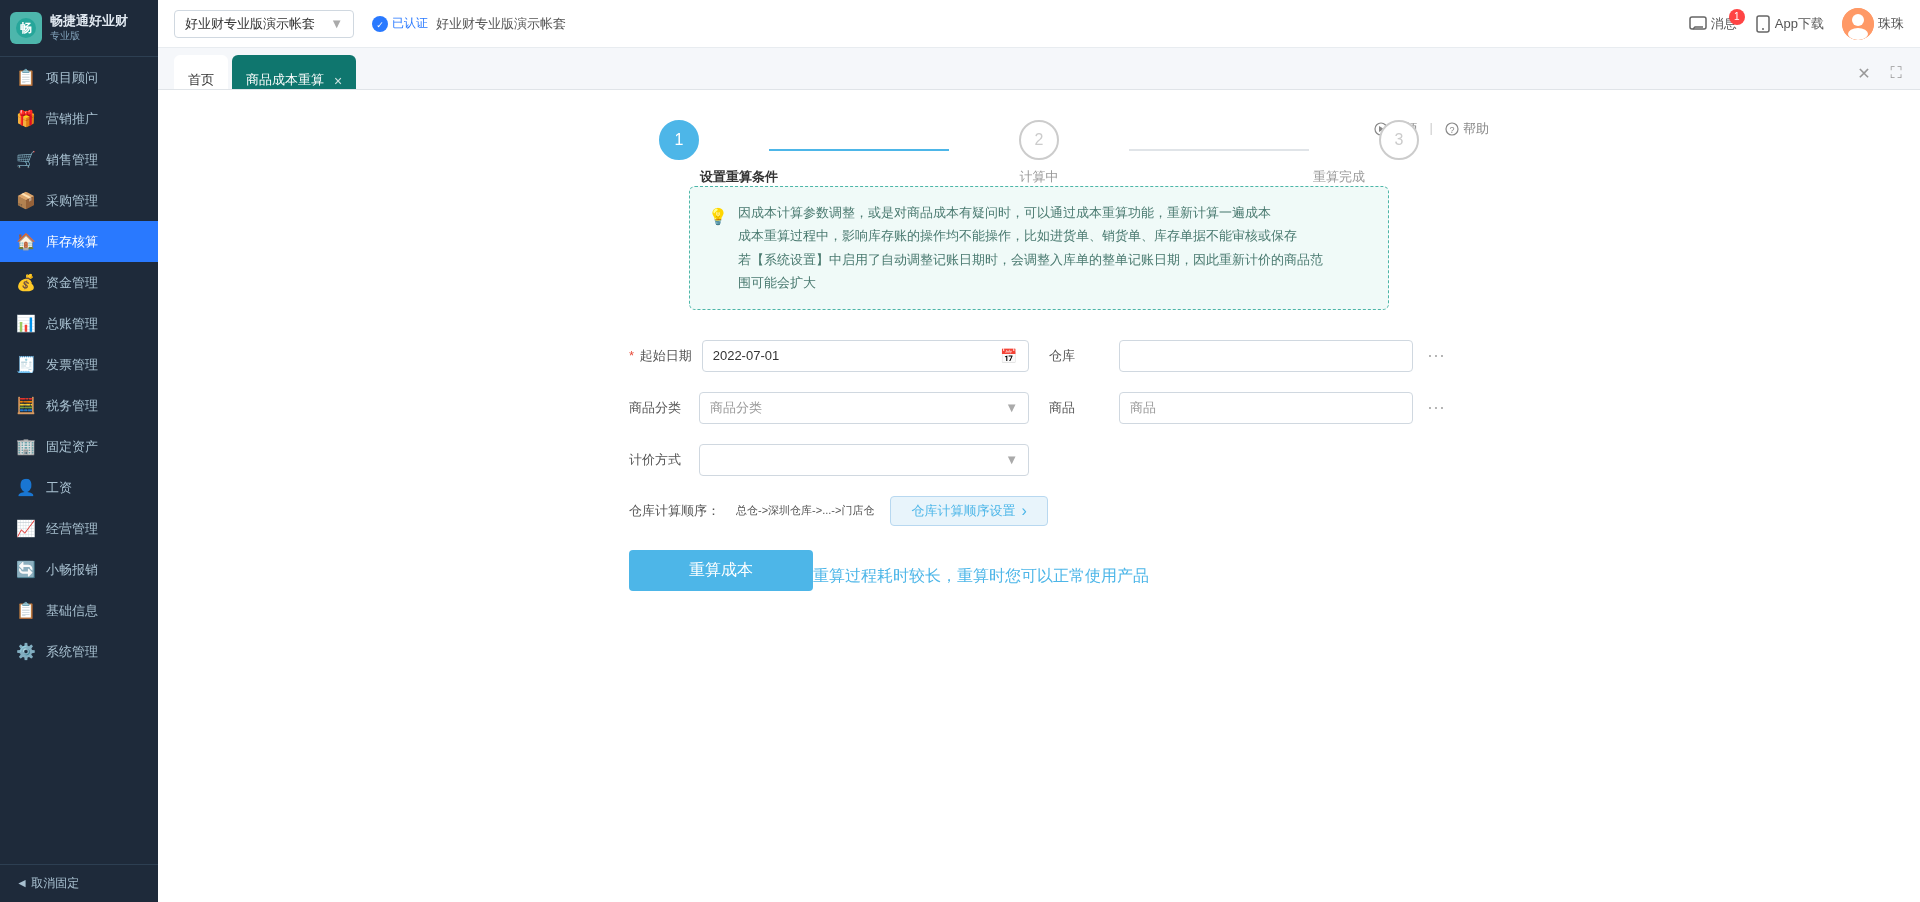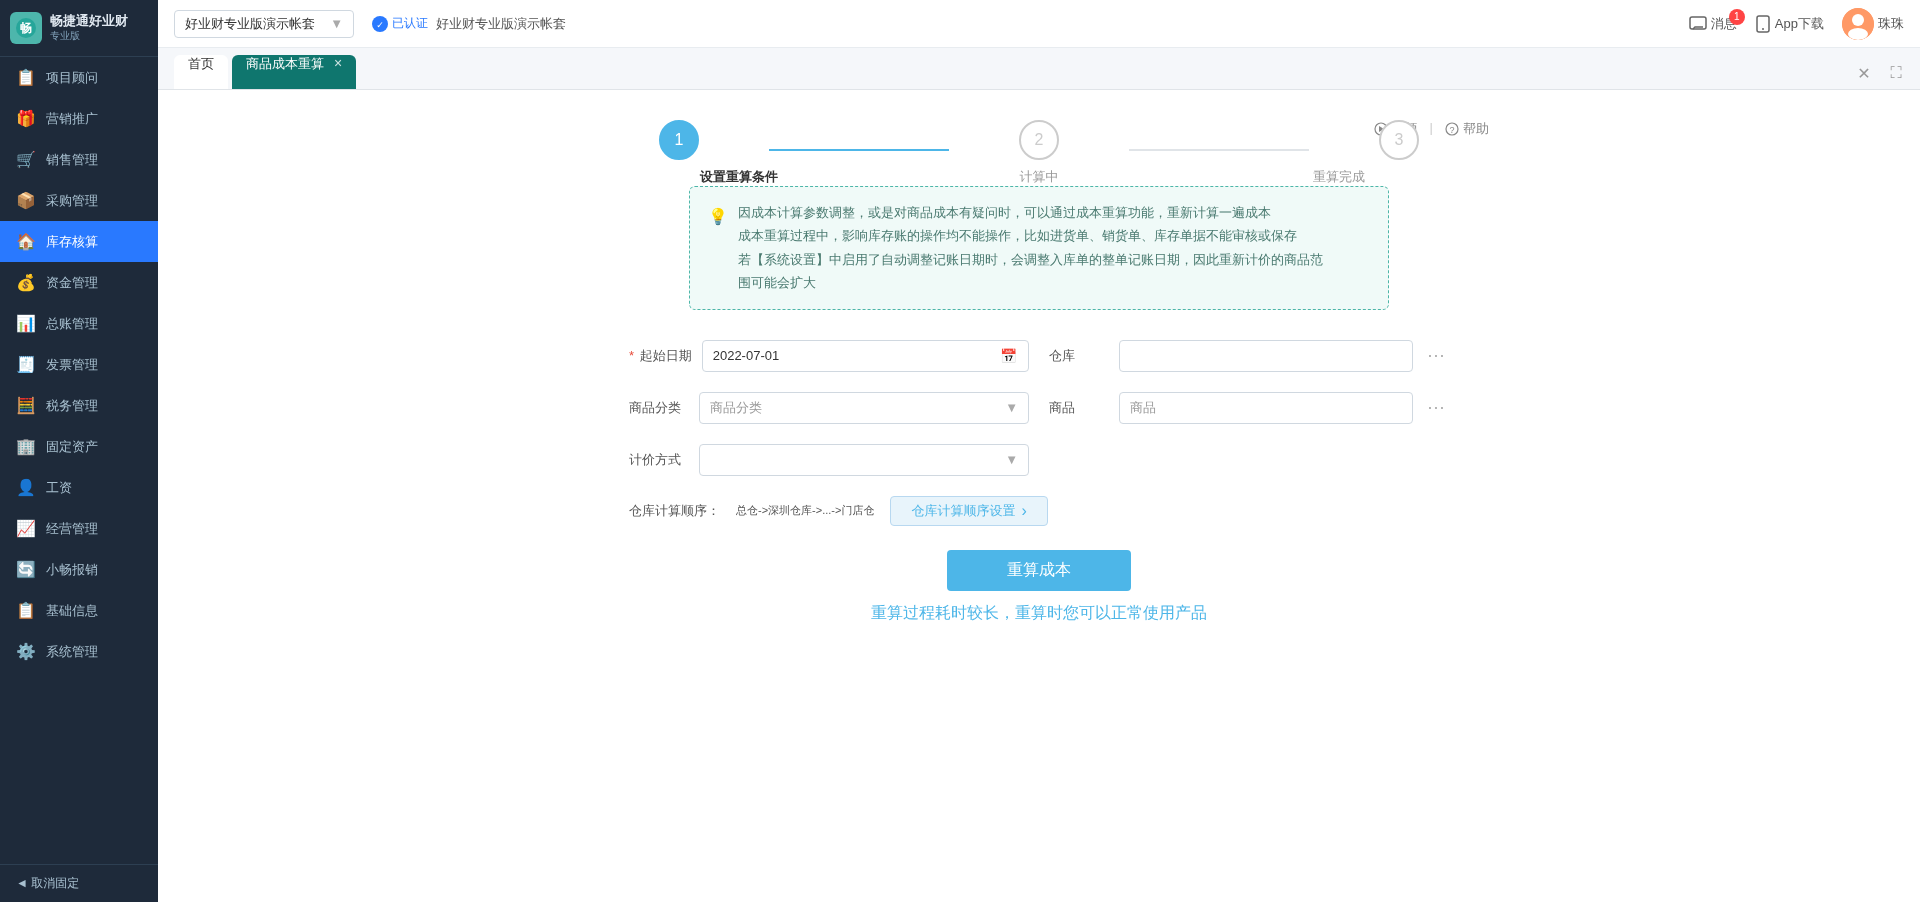--- a/index.html
+++ b/index.html
@@ -159,21 +159,21 @@
       display: flex;
       align-items: flex-end;
       padding: 0 0 0 16px;
       border-bottom: 1px solid #e0e4e8;
       flex-shrink: 0;
       gap: 4px;
     }
     .tab {
       height: 34px;
       display: flex;
-      align-items: flex-start;
+      align-items: flex-end;
       padding: 0 14px;
       border-radius: 6px 6px 0 0;
       cursor: pointer;
       font-size: 13px;
       color: #666;
       background: #e8ecf0;
       gap: 6px;
     }
     .tab.active {
       background: #0f766e;
@@ -373,21 +373,21 @@
       font-size: 16px;
       cursor: pointer;
       margin-bottom: 12px;
     }
     .recalc-hint {
       color: #4db6e8;
       font-size: 16px;
     }
     .btn-area {
       display: flex;
-      flex-direction: column;
+      flex-direction: row;
       align-items: center;
       margin-top: 10px;
     }
 
     
     .help-links {
       position: absolute;
       right: 0;
       top: 0;
       display: flex;

